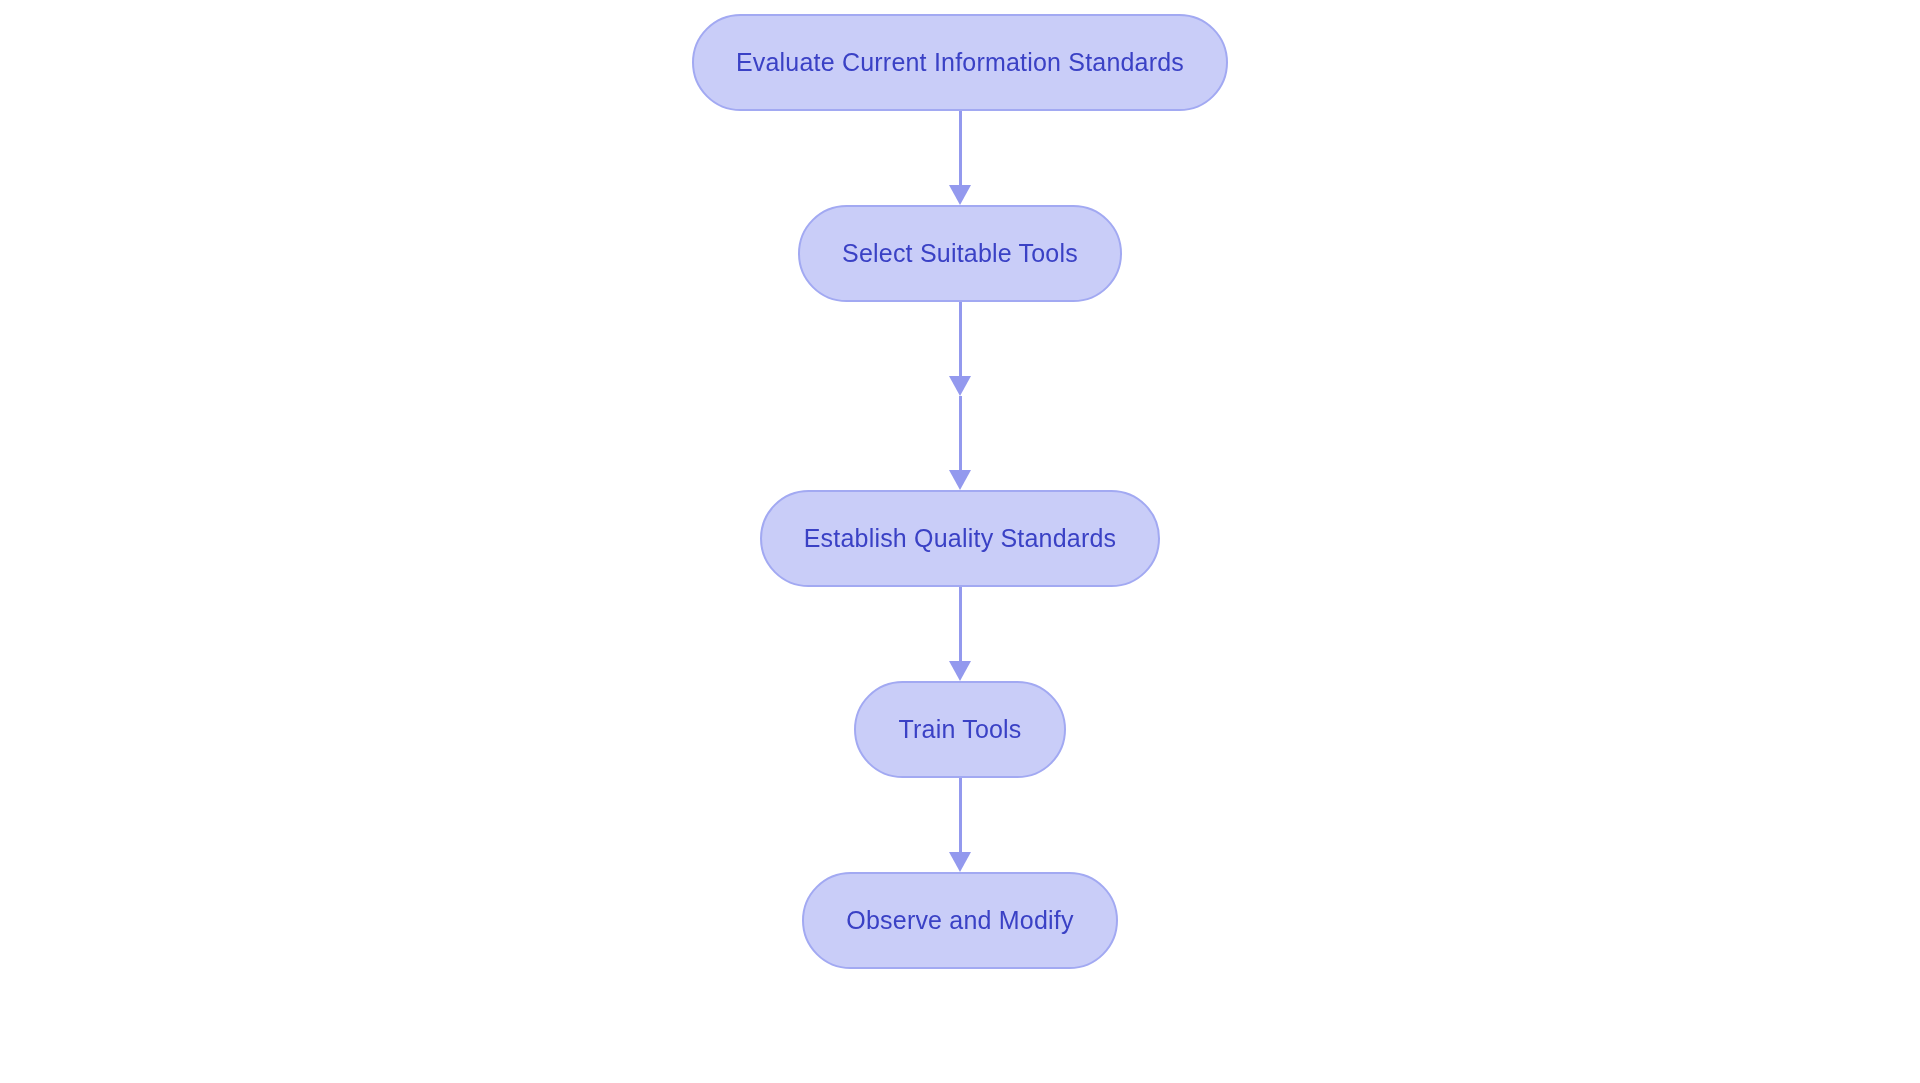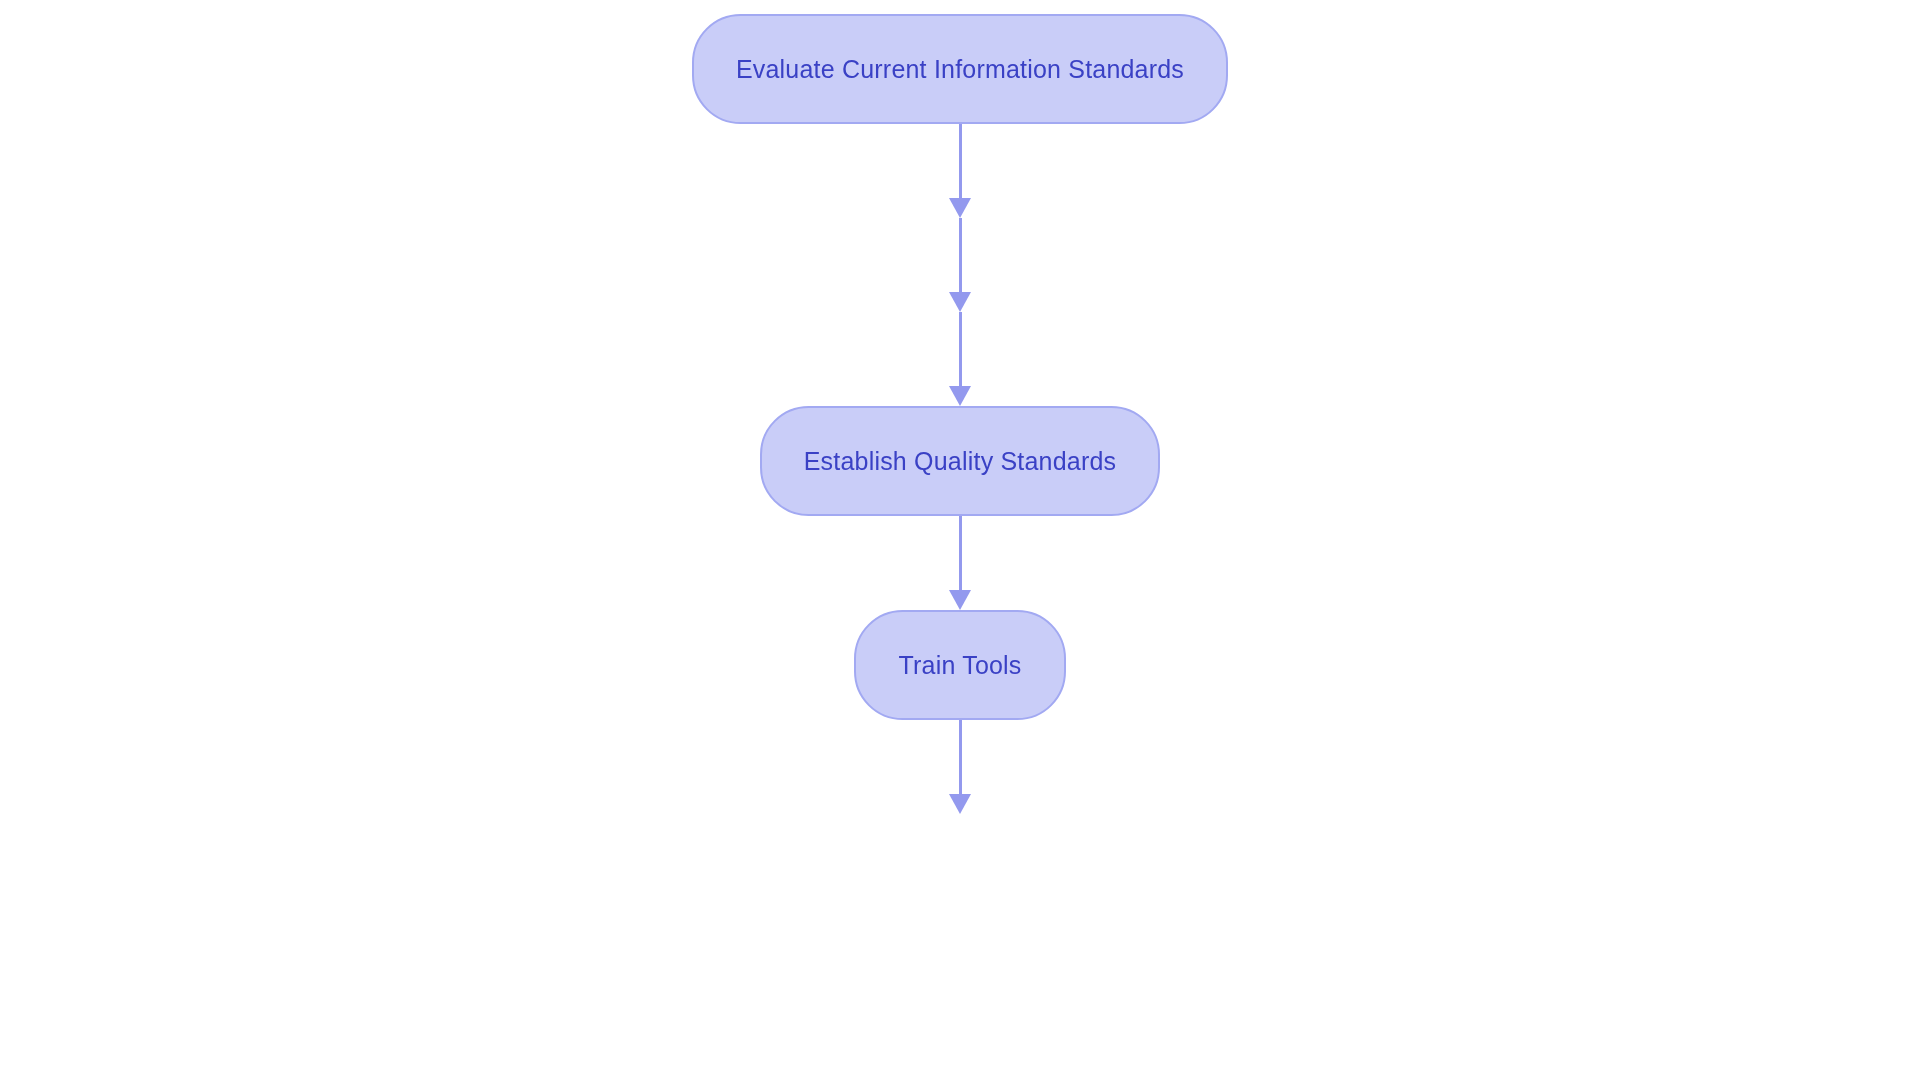--- a/index.html
+++ b/index.html
@@ -18,21 +18,21 @@
   .flowchart {
     position: absolute;
     left: 0;
     top: 14px;
     width: 1920px;
     display: flex;
     flex-direction: column;
     align-items: center;
   }
   .flow-node {
-    height: 110px;
+    height: 97px;
     box-sizing: border-box;
     padding: 0 42px;
     border-radius: 48.5px;
     background: var(--node-fill, #c9cdf8);
     border: 2px solid var(--node-border, #a2a9f2);
     color: var(--node-text, #3a41c5);
     display: flex;
     align-items: center;
     justify-content: center;
   }
@@ -66,20 +66,23 @@
 
 <div class="canvas" style="--bg: #ffffff; --node-fill: #c9cdf8; --node-border: #a2a9f2; --node-text: #3a41c5; --arrow: #9399ee;">
   <div class="flowchart" id="flowchart">
       <div class="flow-node">
         <span class="node-label">Evaluate Current Information Standards</span>
       </div>
       <div class="connector">
         <div class="arrow-line"></div>
         <div class="arrow-head"></div>
       </div>
+      <div class="flow-node">
+        <span class="node-label">Select Suitable Tools</span>
+      </div>
       <div class="connector">
         <div class="arrow-line"></div>
         <div class="arrow-head"></div>
       </div>
       <div class="connector">
         <div class="arrow-line"></div>
         <div class="arrow-head"></div>
       </div>
       <div class="flow-node">
         <span class="node-label">Establish Quality Standards</span>
@@ -88,14 +91,17 @@
         <div class="arrow-line"></div>
         <div class="arrow-head"></div>
       </div>
       <div class="flow-node">
         <span class="node-label">Train Tools</span>
       </div>
       <div class="connector">
         <div class="arrow-line"></div>
         <div class="arrow-head"></div>
       </div>
+      <div class="flow-node">
+        <span class="node-label">Observe and Modify</span>
+      </div>
     </div>
 </div>
 
 </body></html>

